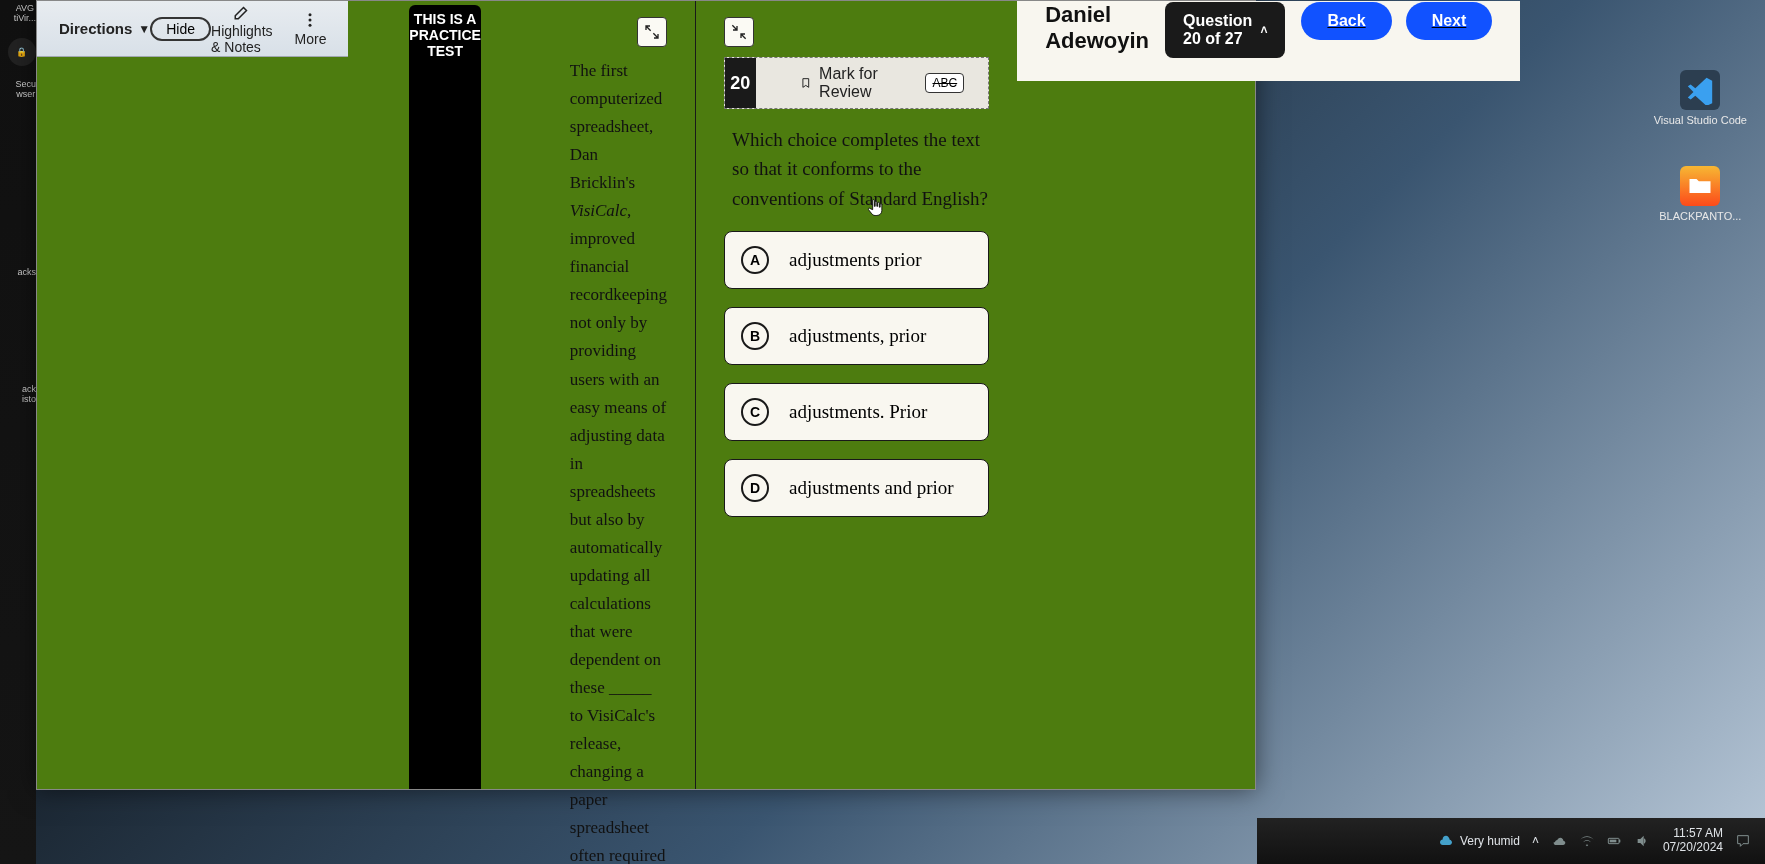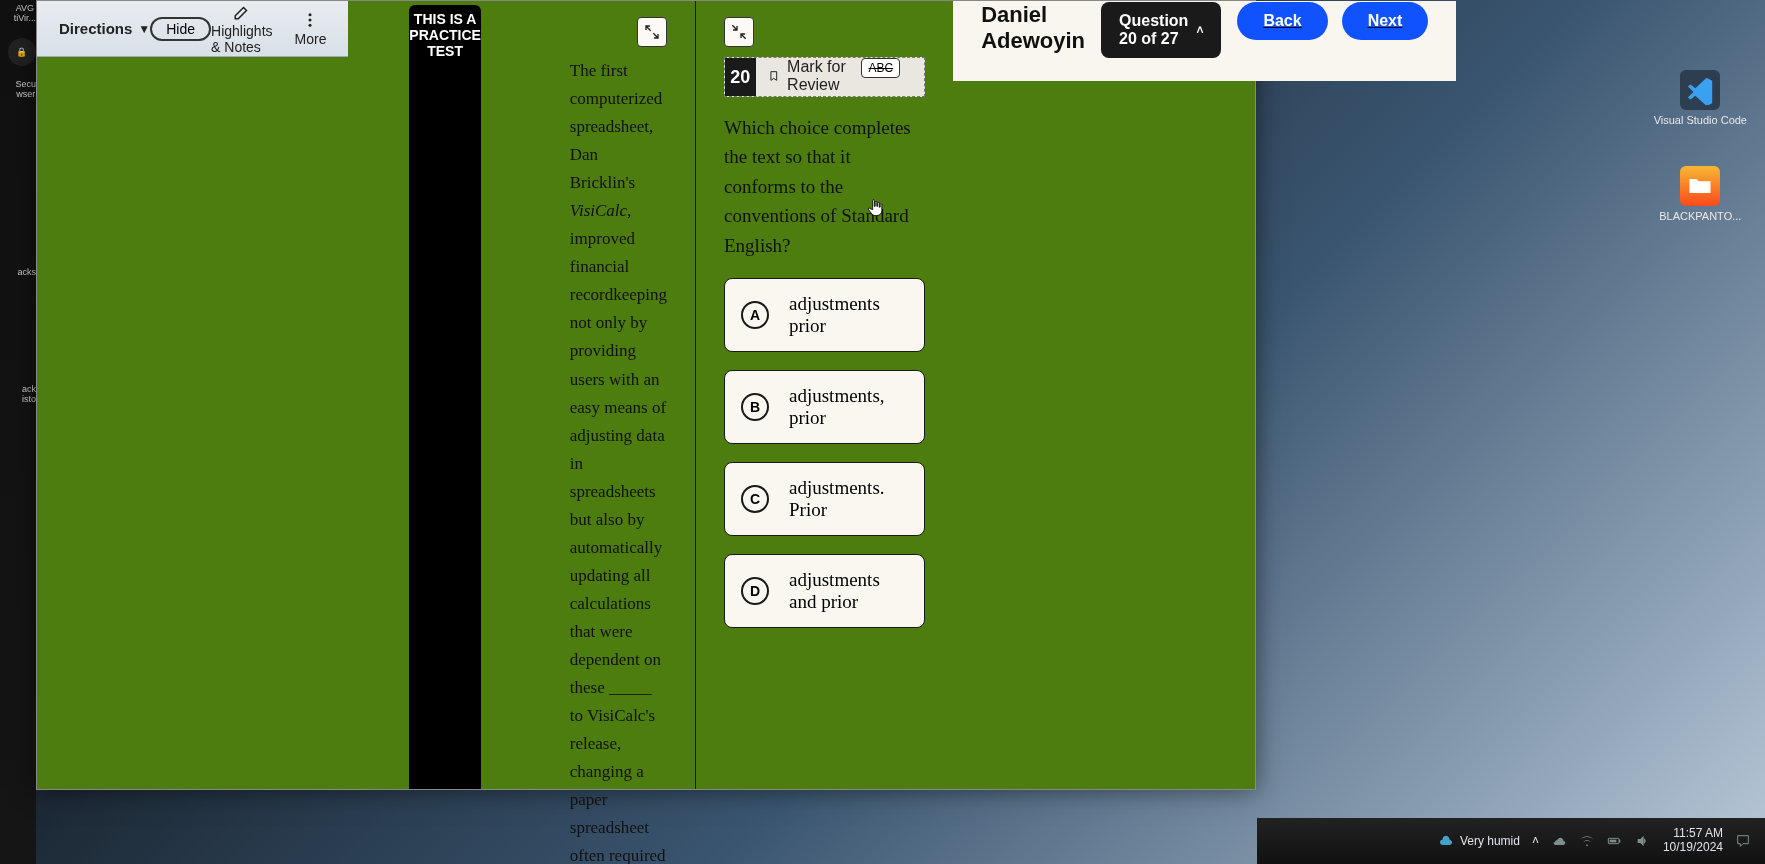--- a/index.html
+++ b/index.html
@@ -110,45 +110,46 @@
   }
   .passage {
     font-size: 17px;
     line-height: 1.65;
     color:#111;
   }
   .passage em { font-style: italic; }
 
   
   .q-header {
-    display:flex; align-items:flex-start;
+    display:flex; align-items:center;
     border:1px dashed #777;
     background:#e9e7e0;
-    height:40px;
+    height:52px;
     font-family:'Segoe UI',Arial,sans-serif;
+    gap:32px;
   }
   .q-num {
     background:#1a1a1a; color:#fff; font-weight:700;
     font-size:18px; width:46px; height:100%;
     display:flex; align-items:center; justify-content:center;
   }
   .mark-wrap { display:flex; align-items:center; gap:8px; padding-left:12px; font-size:16px; color:#222; }
   .flag-icon { width:18px; height:18px; }
   .abc-box {
     margin-left:auto; margin-right:24px;
     border:1px solid #333; border-radius:4px;
     padding:2px 6px; font-size:12px; font-family:Arial,sans-serif;
     background:#fff; text-decoration:line-through;
   }
 
   .q-stem {
     font-size: 19px;
     line-height: 1.55;
     color:#111;
-    margin: 16px 0 18px 0;
+    margin: 16px 0 18px 8px;
   }
 
   .options { display:flex; flex-direction:column; gap:18px; }
   .option {
     border:1px solid #191919;
     border-radius:8px;
     padding: 14px 16px;
     display:flex; align-items:center; gap:20px;
     cursor:pointer;
     background:#f9f7f0;
@@ -373,18 +374,18 @@
   <svg class="tiny-ico" viewBox="0 0 24 24">
       <rect x="2" y="8" width="16" height="8" rx="1" fill="none" stroke="#9aa" stroke-width="1.5"></rect>
       <rect x="18" y="10" width="2" height="4" fill="#9aa"></rect>
       <rect x="4" y="10" width="10" height="4" fill="#9aa"></rect>
     </svg>
   <svg class="tiny-ico" viewBox="0 0 24 24">
       <path fill="#9aa" d="M4 9v6h4l5 5V4L8 9H4zm12 3c0-1.8-1-3.3-2.5-4v8c1.5-.7 2.5-2.2 2.5-4z"></path>
     </svg>
   <div class="clock">
     <div>11:57 AM</div>
-    <div>10/19/2024</div>
+    <div>07/20/2024</div>
   </div>
   <svg class="tiny-ico" viewBox="0 0 24 24">
       <path fill="none" stroke="#9aa" stroke-width="1.5" d="M4 4h16v12H12l-4 4v-4H4z"></path>
     </svg>
 </div>
 
 </body></html>

